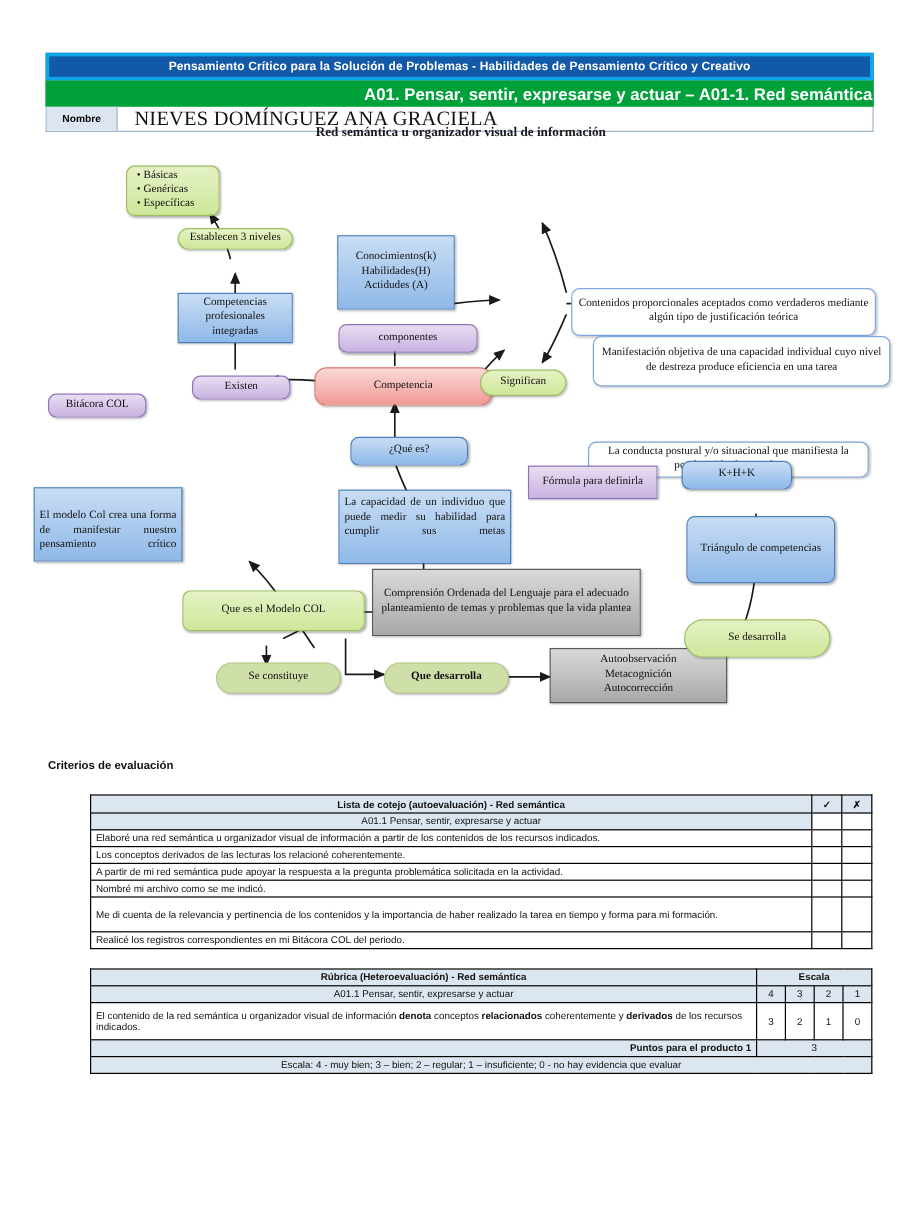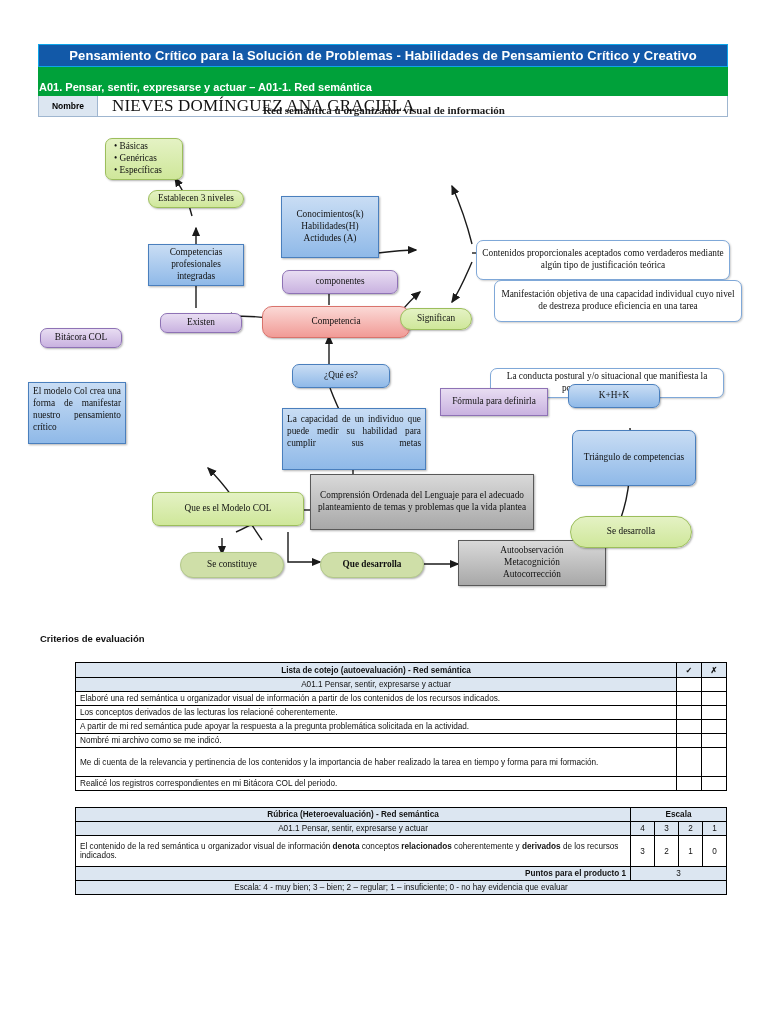--- a/index.html
+++ b/index.html
@@ -4,26 +4,26 @@
 <style>
   html,body{margin:0;padding:0;}
   body{
     width:768px;height:1024px;position:relative;background:#ffffff;
     font-family:"Liberation Sans",sans-serif;overflow:hidden;
   }
   
   .hdr{position:absolute;left:38px;top:44px;width:690px;}
   .hdr-blue{
     background:#1259a8;color:#ffffff;text-align:center;
-    font-size:13px;font-weight:bold;padding:3px 0 3px;letter-spacing:.1px;
-    border:1px solid #0ea5e9;
+    font-size:10px;font-weight:bold;padding:3px 0 3px;letter-spacing:.1px;
+    border:3px solid #0ea5e9;
   }
   .hdr-green{
-    background:#00a13a;color:#ffffff;text-align:left;
-    font-size:11px;font-weight:bold;padding:14px 0 3px;
+    background:#00a13a;color:#ffffff;text-align:right;
+    font-size:14px;font-weight:bold;padding:3px 0 3px;
     border-left:1px solid #00a13a;border-right:1px solid #00a13a;
   }
   .hdr-name-row{display:flex;border:1px solid #9fb6d0;border-top:none;height:20px;}
   .hdr-name-lbl{
     width:58px;background:#dce6f1;border-right:1px solid #9fb6d0;
     font-size:8.5px;font-weight:bold;color:#000;display:flex;
     align-items:center;justify-content:center;
   }
   .hdr-name-val{
     flex:1;padding-left:14px;display:flex;align-items:center;
@@ -125,21 +125,21 @@
 •  Específicas</div>
 
   <div class="node n-green rnd" style="left:148px;top:70px;width:96px;height:18px;">Establecen 3 niveles</div>
 
   <div class="node n-blue" style="left:148px;top:124px;width:96px;height:42px;">Competencias profesionales integradas</div>
 
   <div class="node n-purple rnd-sm" style="left:160px;top:193px;width:82px;height:20px;">Existen</div>
 
   <div class="node n-purple rnd-sm" style="left:40px;top:208px;width:82px;height:20px;">Bitácora COL</div>
 
-  <div class="node n-blue just" style="left:28px;top:262px;width:98px;height:62px;align-items:flex-start;padding-top:3px;">El modelo Col crea una forma de manifestar nuestro pensamiento crítico</div>
+  <div class="node n-blue just" style="left:28px;top:286px;width:124px;height:62px;align-items:flex-start;padding-top:18px;">El modelo Col crea una forma de manifestar nuestro pensamiento crítico</div>
 
   <div class="node n-green rnd-sm" style="left:152px;top:372px;width:152px;height:34px;">Que es el Modelo COL</div>
 
   <div class="node n-green-d rnd" style="left:180px;top:432px;width:104px;height:26px;">Se constituye</div>
 
   <div class="node n-green-d rnd" style="left:320px;top:432px;width:104px;height:26px;font-weight:bold;">Que desarrolla</div>
 
   <div class="node n-gray" style="left:458px;top:420px;width:148px;height:46px;white-space:pre-line;">Autoobservación
 Metacognición
 Autocorrección</div>

